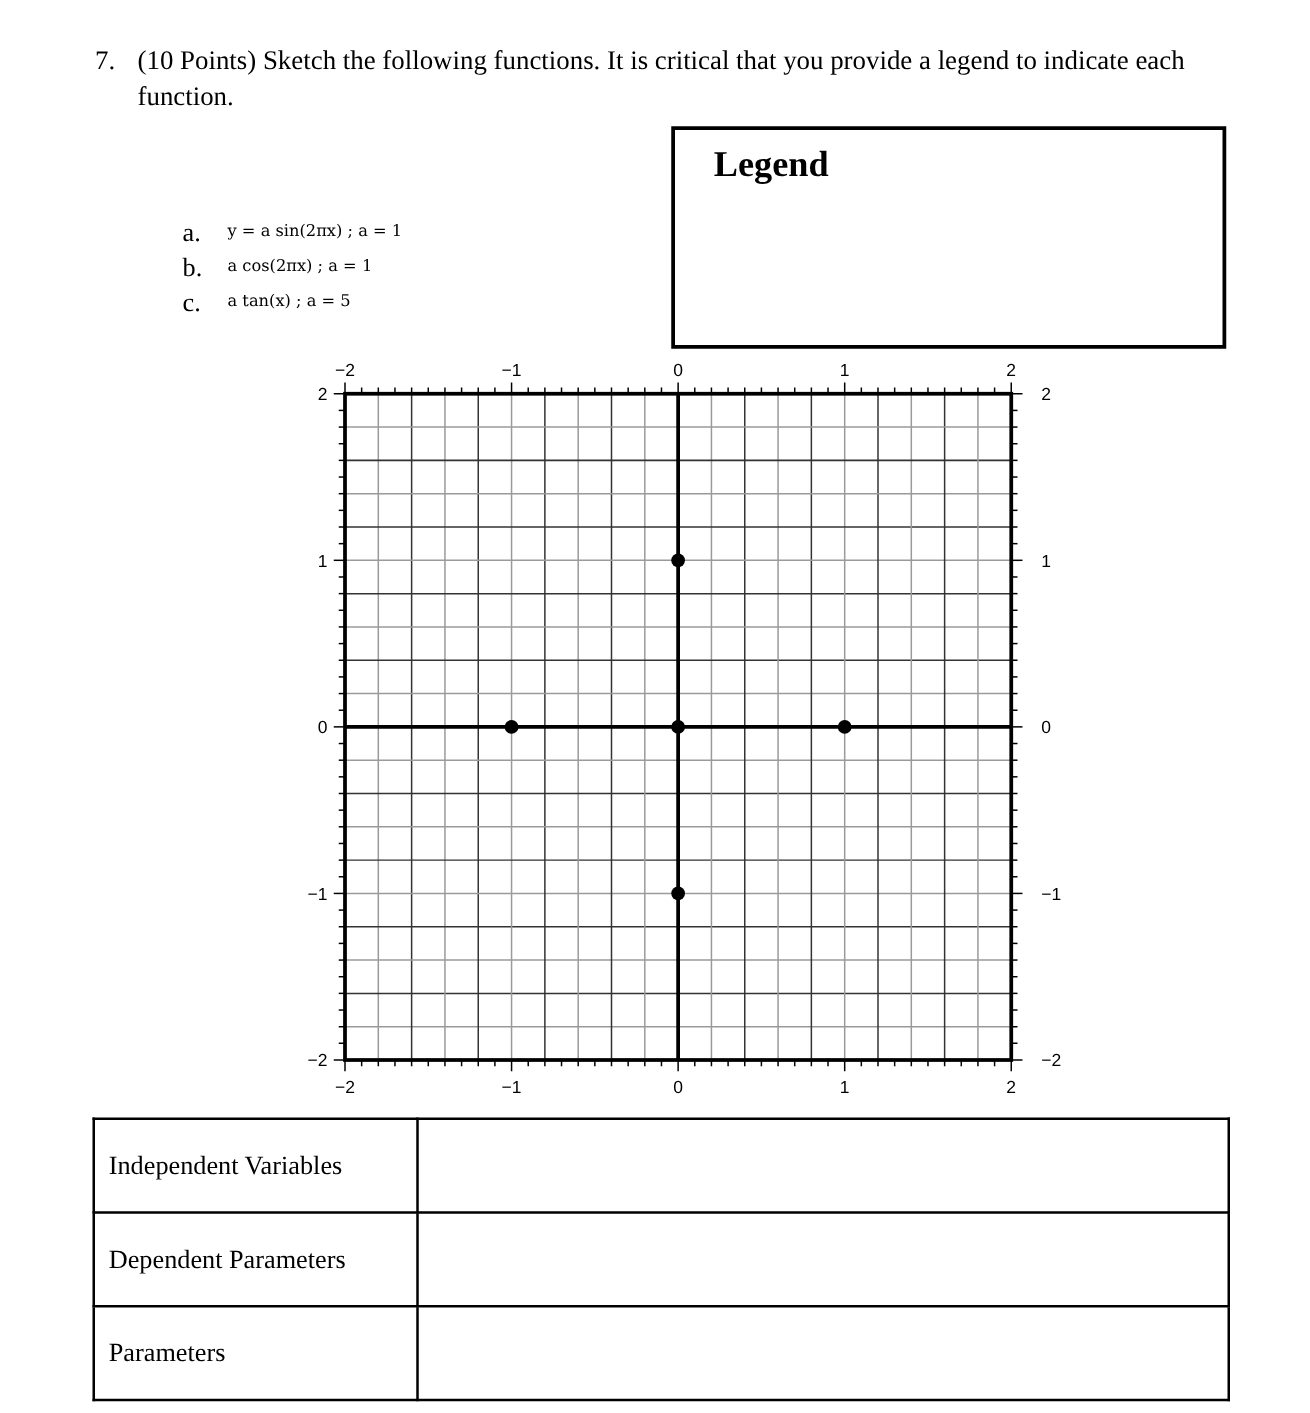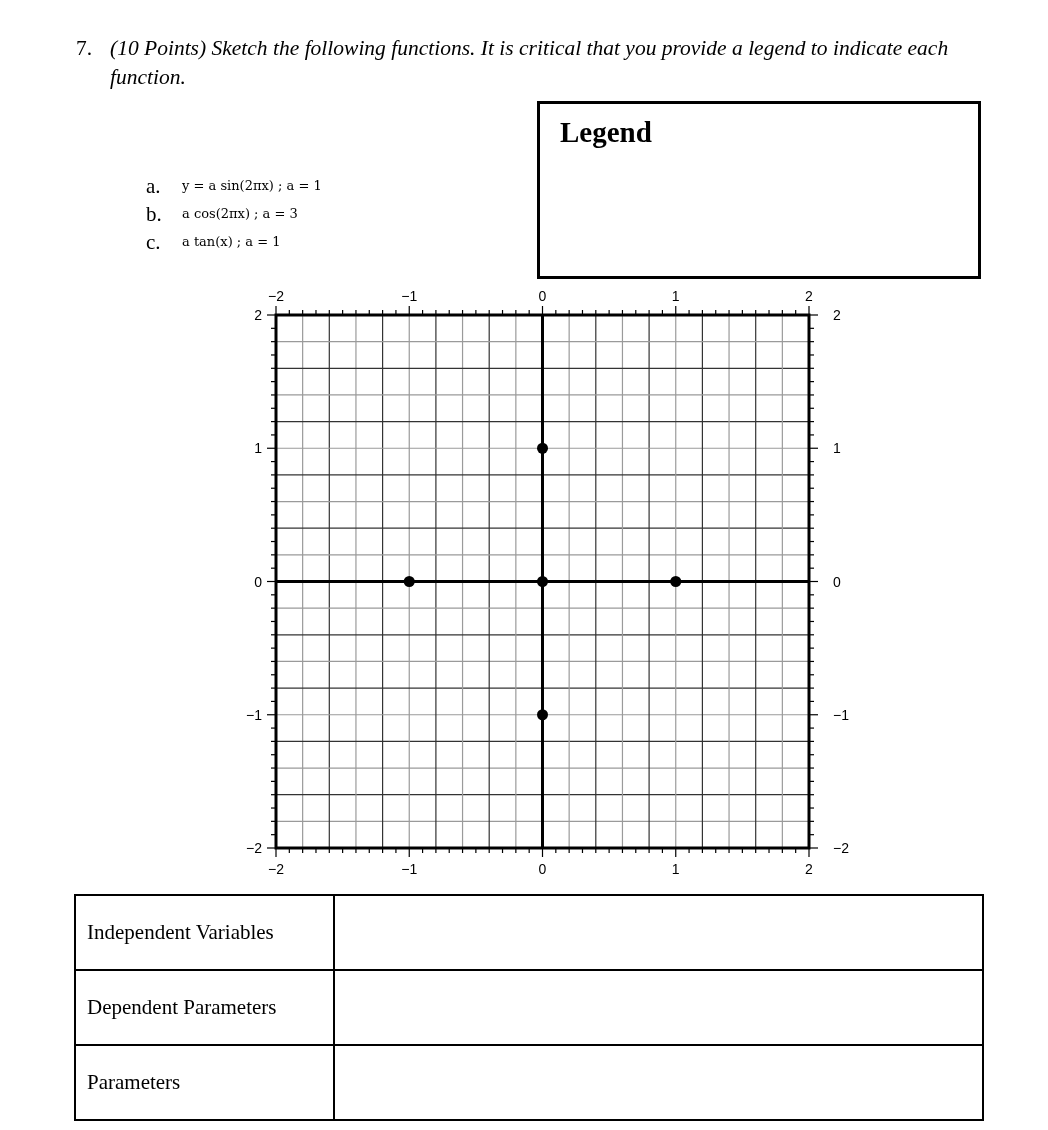--- a/index.html
+++ b/index.html
@@ -1,25 +1,25 @@
 <!DOCTYPE html>
 <html><head>
   <meta charset="utf-8">
   <style>
     html, body { margin: 0; padding: 0; background: #ffffff; }
     body { width: 1048px; height: 1130px; position: relative; overflow: hidden; font-family: "Liberation Serif", serif; color: #000; }
     .question { position: absolute; left: 76px; top: 34px; width: 940px; font-size: 21.5px; line-height: 29px; }
     .question .num { position: absolute; left: 0; top: 0; }
-    .question .text { margin-left: 34px; display: block; font-style: italic; }
+    .question .text { margin-left: 34px; display: block; }
     .items { position: absolute; left: 146px; top: 172px; font-size: 21px; line-height: 28px; }
     .item { display: flex; white-space: nowrap; }
     .item .lbl { width: 36px; font-family: "Liberation Serif", serif; }
     .item .eq { font-family: "DejaVu Serif", serif; font-size: 13px; }
     .legend-box { position: absolute; left: 537px; top: 101px; width: 438px; height: 172px; border: 3px solid #000; box-sizing: content-box; }
-    .legend-title { position: absolute; left: 20px; top: 12px; font-weight: bold; font-size: 29px; font-family: "Liberation Serif", serif; }
+    .legend-title { position: absolute; left: 31px; top: 12px; font-weight: bold; font-size: 29px; font-family: "Liberation Serif", serif; }
     .plot { position: absolute; left: 0; top: 0; }
     .tick-label { font-family: "Liberation Sans", sans-serif; font-size: 14px; fill: #000; }
     .table { position: absolute; left: 74px; top: 894px; width: 910px; border-collapse: collapse; }
     .table td { border: 2.5px solid #000; height: 73px; vertical-align: middle; font-size: 21px; font-family: "Liberation Serif", serif; padding: 0 0 0 11px; }
     .table td.label { width: 246px; }
   </style>
 </head>
 <body>
 
 <div class="question">
@@ -27,25 +27,25 @@
   <span class="text">(10 Points) Sketch the following functions. It is critical that you provide a legend to indicate each function.</span>
 </div>
 
 <div class="items">
   <div class="item">
     <span class="lbl">a.</span>
     <span class="eq">y = a sin(2πx) ; a = 1</span>
   </div>
   <div class="item">
     <span class="lbl">b.</span>
-    <span class="eq">a cos(2πx) ; a = 3</span>
+    <span class="eq">a cos(2πx) ; a = 1</span>
   </div>
   <div class="item">
     <span class="lbl">c.</span>
-    <span class="eq">a tan(x) ; a = 1</span>
+    <span class="eq">a tan(x) ; a = 5</span>
   </div>
 </div>
 
 <div class="legend-box">
   <span class="legend-title">Legend</span>
 </div>
 
 <svg class="plot" id="plot" width="1048" height="890" viewBox="0 0 1048 890">
     <line x1="302.65" x2="302.65" y1="315" y2="848" stroke="#9a9a9a" stroke-width="1.2"></line>
     <line x1="276" x2="809" y1="821.35" y2="821.35" stroke="#9a9a9a" stroke-width="1.2"></line>

